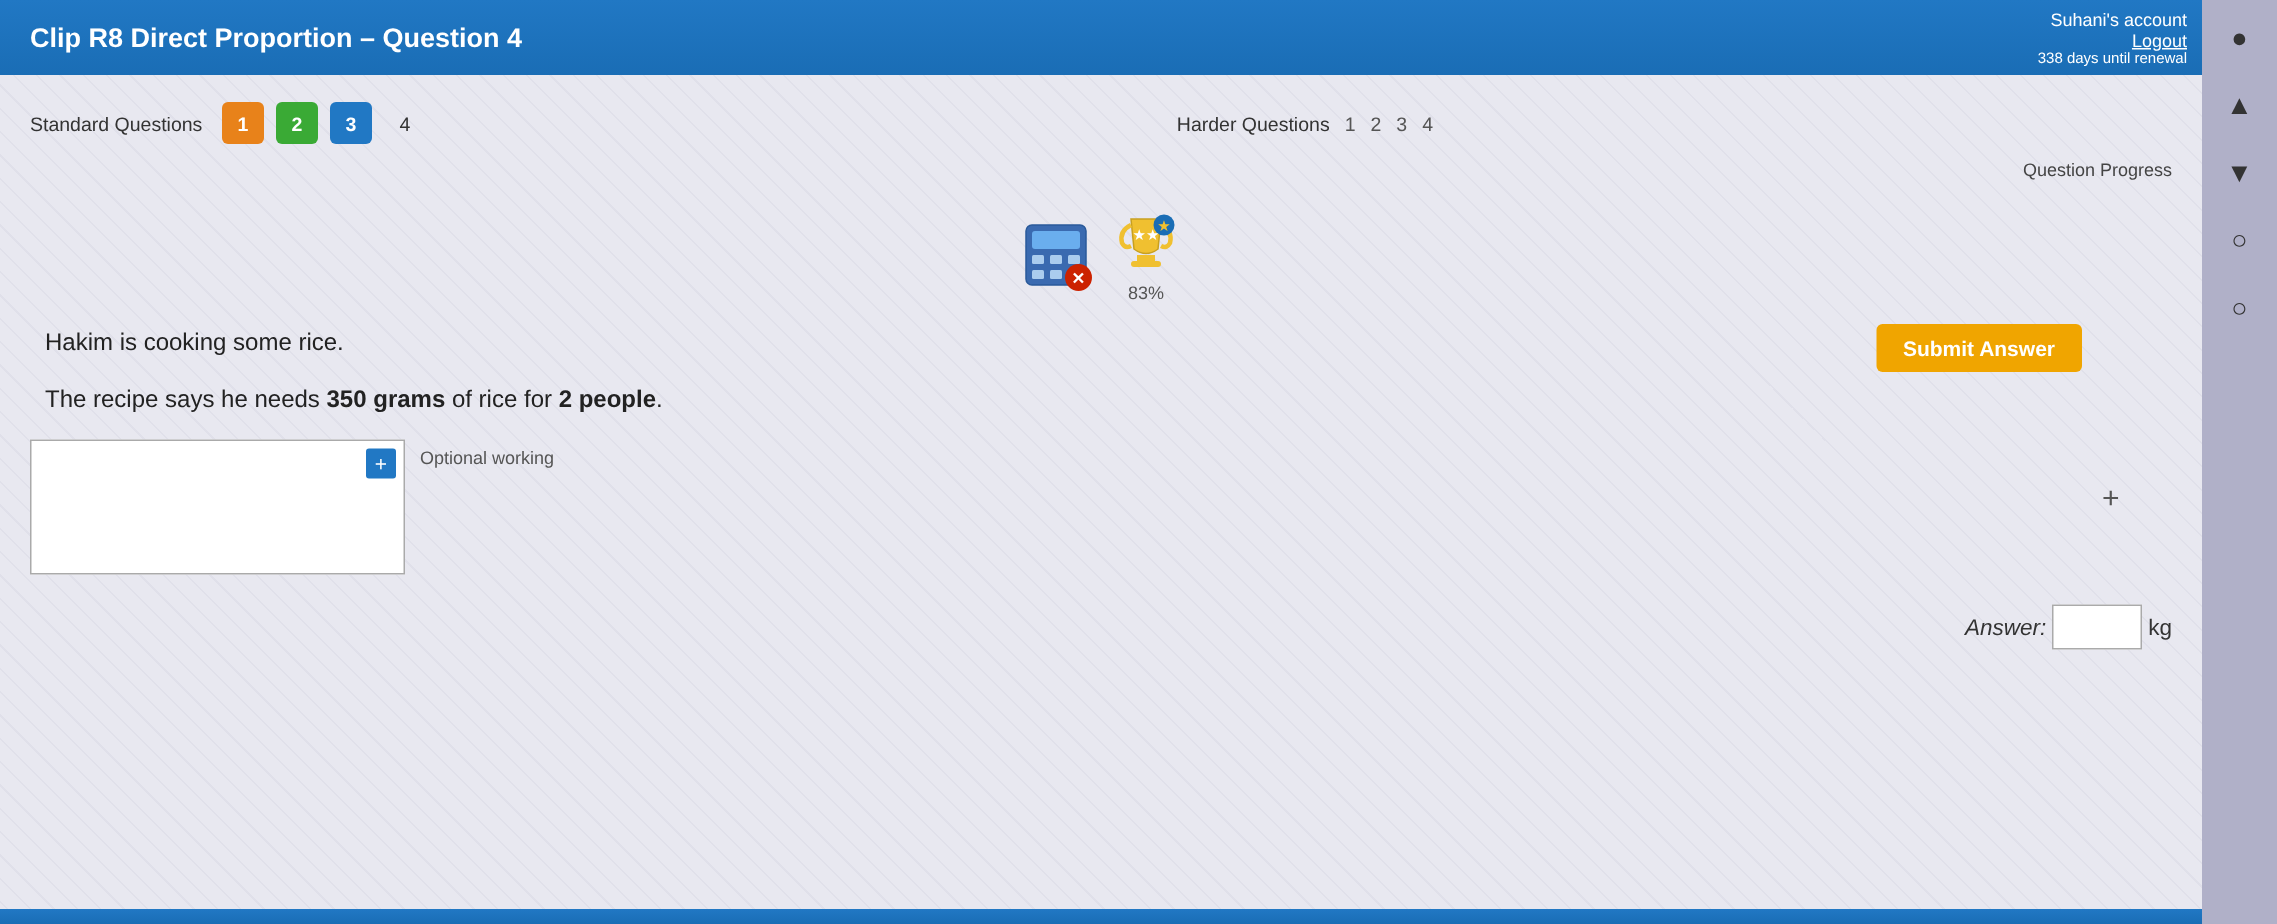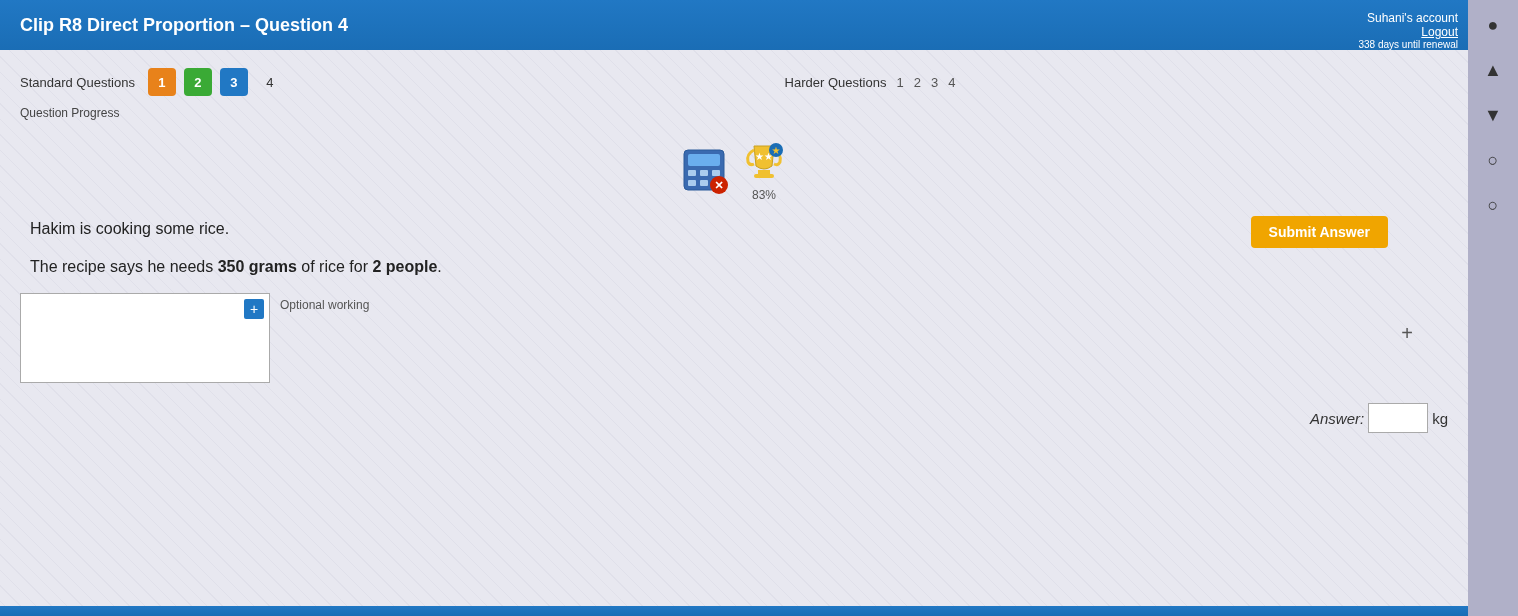--- a/index.html
+++ b/index.html
@@ -26,21 +26,21 @@
       font-size: 18px;
       font-weight: bold;
     }
     .header-right {
       position: absolute;
       right: 60px;
       top: 0;
       display: flex;
       flex-direction: column;
       align-items: flex-end;
-      justify-content: flex-end;
+      justify-content: center;
       height: 100%;
       color: white;
       font-size: 11px;
       text-align: right;
     }
     .header-right .account-name {
       font-size: 12px;
     }
     .header-right .logout {
       font-size: 12px;
@@ -152,20 +152,21 @@
       font-size: 13px;
       cursor: pointer;
       font-weight: bold;
     }
 
     
     .progress-row {
       font-size: 12px;
       color: #444;
       padding: 2px 0 10px 0;
+      text-align: right;
     }
 
     
     .icons-row {
       display: flex;
       justify-content: center;
       align-items: center;
       gap: 10px;
       margin: 10px 0 15px 0;
     }

